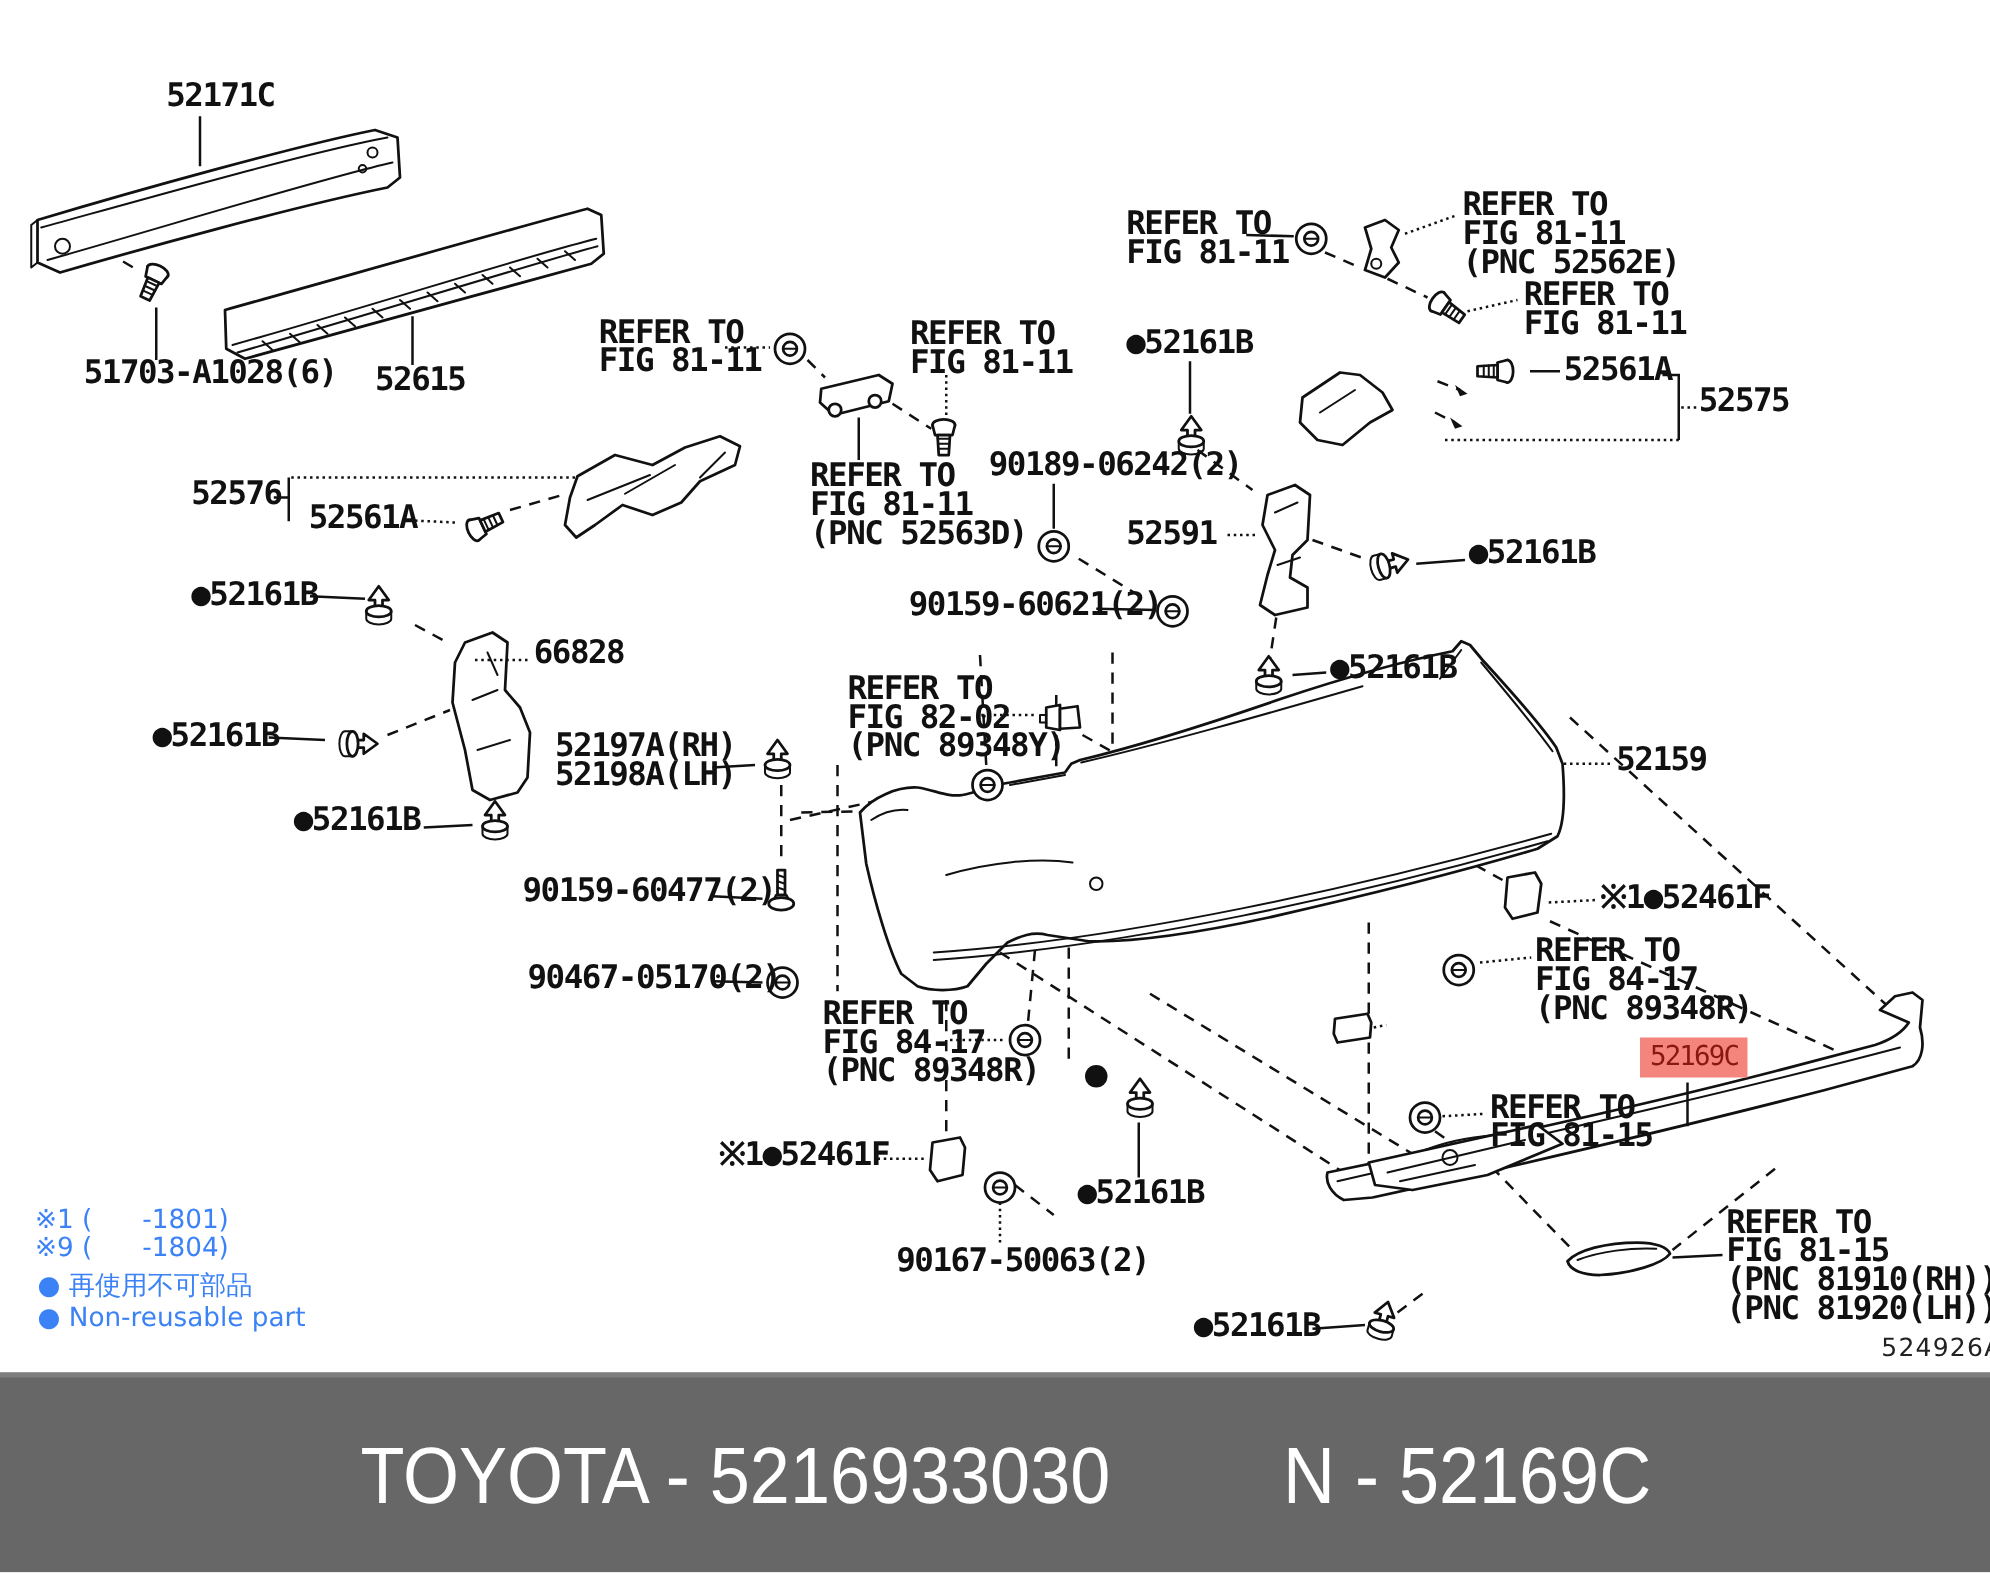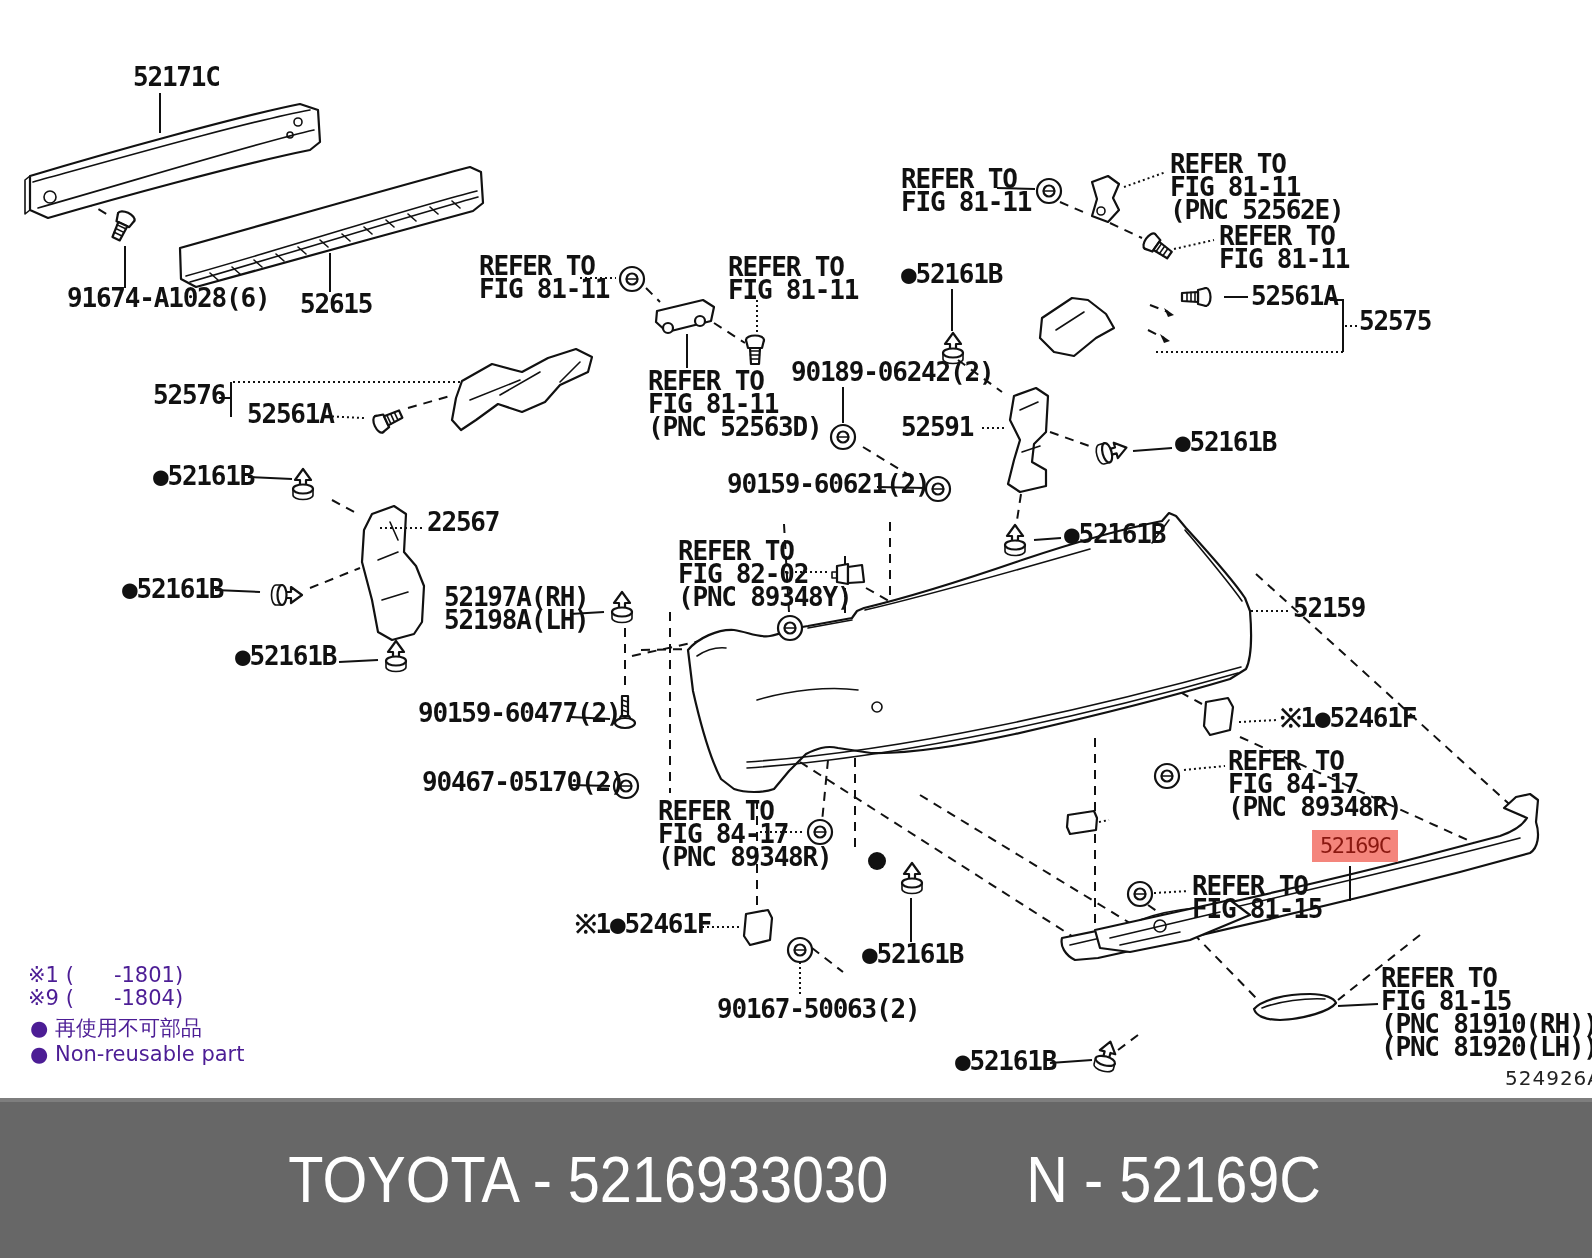--- a/index.html
+++ b/index.html
@@ -5,21 +5,21 @@
   html,body{margin:0;padding:0;background:#fff;}
   #page{position:relative;width:1592px;height:1258px;background:#ffffff;overflow:hidden;
         font-family:"DejaVu Sans Mono",monospace;color:#111;}
   #art{position:absolute;left:0;top:0;}
   .lbl{position:absolute;font-family:"DejaVu Sans Mono",monospace;font-weight:bold;
        font-size:26px;line-height:23px;letter-spacing:-1.2px;white-space:pre;color:#111;}
   .hl{position:absolute;left:1312px;top:830px;background:#f4857c;color:#8a1810;
       font-family:"DejaVu Sans Mono",monospace;font-weight:normal;font-size:22px;
       letter-spacing:-1.5px;padding:3px 8px 4px 8px;}
   .note{position:absolute;font-family:"DejaVu Sans","Liberation Sans",sans-serif;
-        font-size:21px;line-height:24px;white-space:pre;color:#4c1d95;}
+        font-size:21px;line-height:24px;white-space:pre;color:#3b82f6;}
   .code{position:absolute;font-family:"DejaVu Sans","Liberation Sans",sans-serif;
         font-size:20px;letter-spacing:1px;color:#222;}
   #banner{position:absolute;left:0;top:1098px;width:1592px;height:160px;background:#676767;
           border-top:4px solid #7e7e7e;box-sizing:border-box;display:flex;align-items:center;
           justify-content:center;gap:88px;}
   #banner span{font-family:"Liberation Sans",sans-serif;font-size:64px;color:#ffffff;
           transform:scaleX(0.9);transform-origin:center;white-space:pre;}
   
   .p{stroke:#111;stroke-width:2.2;fill:#fff;stroke-linejoin:round;stroke-linecap:round;}
   .t{stroke:#111;stroke-width:1.6;fill:none;stroke-linejoin:round;stroke-linecap:round;}
@@ -259,21 +259,21 @@
       <line class="ldd" x1="1154" y1="893" x2="1189" y2="891"></line>
       <line class="ldd" x1="800" y1="962" x2="800" y2="996"></line>
       <line class="ld" x1="911" y1="898" x2="911" y2="942"></line>
       <line class="ld" x1="1050" y1="1063" x2="1092" y2="1060"></line>
       <line class="ld" x1="1338" y1="1006" x2="1378" y2="1004"></line>
       <line class="ldd" x1="702" y1="927" x2="740" y2="927"></line>
     </g>
   </svg>
 
   <div class="lbl" style="left:133px;top:66px">52171C</div>
-  <div class="lbl" style="left:67px;top:287px">91674-A1028(6)</div>
+  <div class="lbl" style="left:67px;top:287px">51703-A1028(6)</div>
   <div class="lbl" style="left:300px;top:293px">52615</div>
   <div class="lbl" style="left:479px;top:255px">REFER TO
 FIG 81-11</div>
   <div class="lbl" style="left:728px;top:256px">REFER TO
 FIG 81-11</div>
   <div class="lbl" style="left:648px;top:370px">REFER TO
 FIG 81-11
 (PNC 52563D)</div>
   <div class="lbl" style="left:791px;top:361px">90189-06242(2)</div>
   <div class="lbl" style="left:901px;top:168px">REFER TO
@@ -282,21 +282,21 @@
 FIG 81-11
 (PNC 52562E)</div>
   <div class="lbl" style="left:1219px;top:225px">REFER TO
 FIG 81-11</div>
   <div class="lbl" style="left:901px;top:263px">●52161B</div>
   <div class="lbl" style="left:1251px;top:285px">52561A</div>
   <div class="lbl" style="left:1359px;top:310px">52575</div>
   <div class="lbl" style="left:153px;top:384px">52576</div>
   <div class="lbl" style="left:247px;top:403px">52561A</div>
   <div class="lbl" style="left:153px;top:465px">●52161B</div>
-  <div class="lbl" style="left:427px;top:511px">22567</div>
+  <div class="lbl" style="left:427px;top:511px">66828</div>
   <div class="lbl" style="left:901px;top:416px">52591</div>
   <div class="lbl" style="left:1175px;top:431px">●52161B</div>
   <div class="lbl" style="left:727px;top:473px">90159-60621(2)</div>
   <div class="lbl" style="left:1064px;top:523px">●52161B</div>
   <div class="lbl" style="left:122px;top:578px">●52161B</div>
   <div class="lbl" style="left:235px;top:645px">●52161B</div>
   <div class="lbl" style="left:444px;top:586px">52197A(RH)
 52198A(LH)</div>
   <div class="lbl" style="left:678px;top:540px">REFER TO
 FIG 82-02

